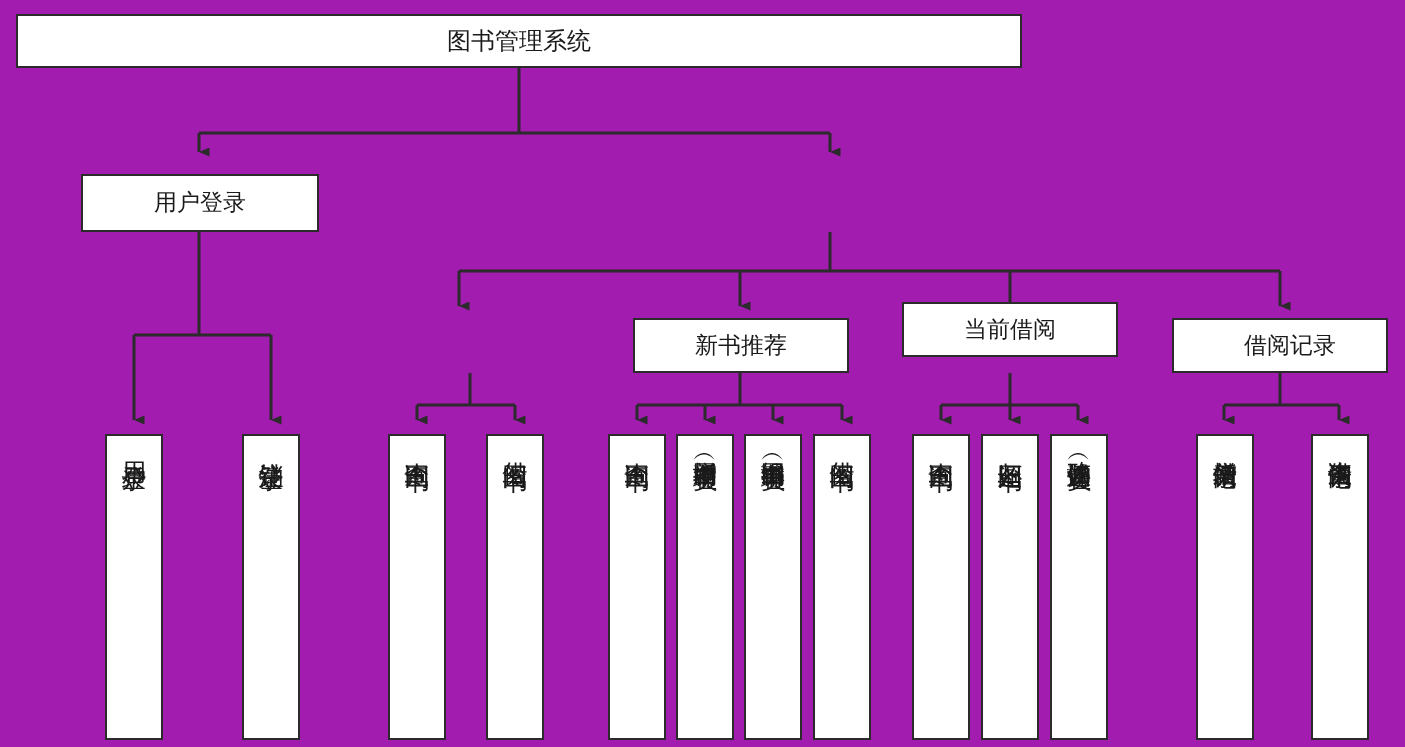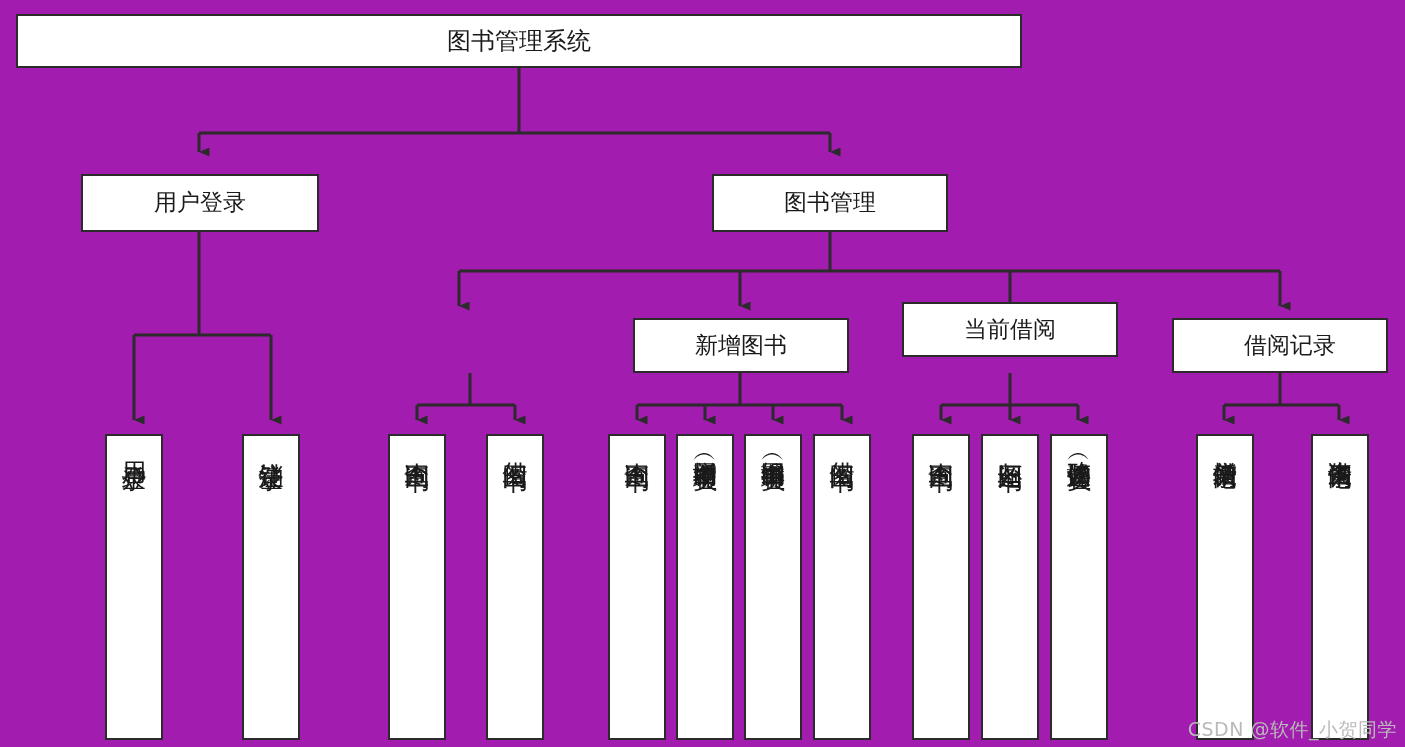--- a/index.html
+++ b/index.html
@@ -135,27 +135,24 @@
   </svg>
 
   <div class="node h root" style="left:16px; top:14px; width:1006px; height:54px;">
     <span class="node-label">图书管理系统</span>
   </div>
 
   <div class="node h" style="left:81px; top:174px; width:238px; height:58px;">
     <span class="node-label">用户登录</span>
   </div>
 
-  <div class="node h" style="left:712px; top:174px; width:236px; height:58px;">
-    <span class="node-label">图书管理</span>
-  </div>
 
 
   <div class="node h" style="left:633px; top:318px; width:216px; height:55px;">
-    <span class="node-label">新增图书</span>
+    <span class="node-label">新书推荐</span>
   </div>
 
   <div class="node h" style="left:902px; top:302px; width:216px; height:55px;">
     <span class="node-label">当前借阅</span>
   </div>
 
   <div class="node h" style="left:1172px; top:318px; width:216px; height:55px;padding-left:20px;">
     <span class="node-label">借阅记录</span>
   </div>
 
@@ -204,15 +201,14 @@
   </div>
 
   <div class="node v tall" style="left:1196px; top:434px; width:58px; height:306px;">
     <span class="node-label">新增借阅记录</span>
   </div>
 
   <div class="node v tall" style="left:1311px; top:434px; width:58px; height:306px;">
     <span class="node-label">查询借阅记录</span>
   </div>
 
-  <div id="watermark">CSDN @软件_小贺同学</div>
 
 </div>
 
 </body></html>

